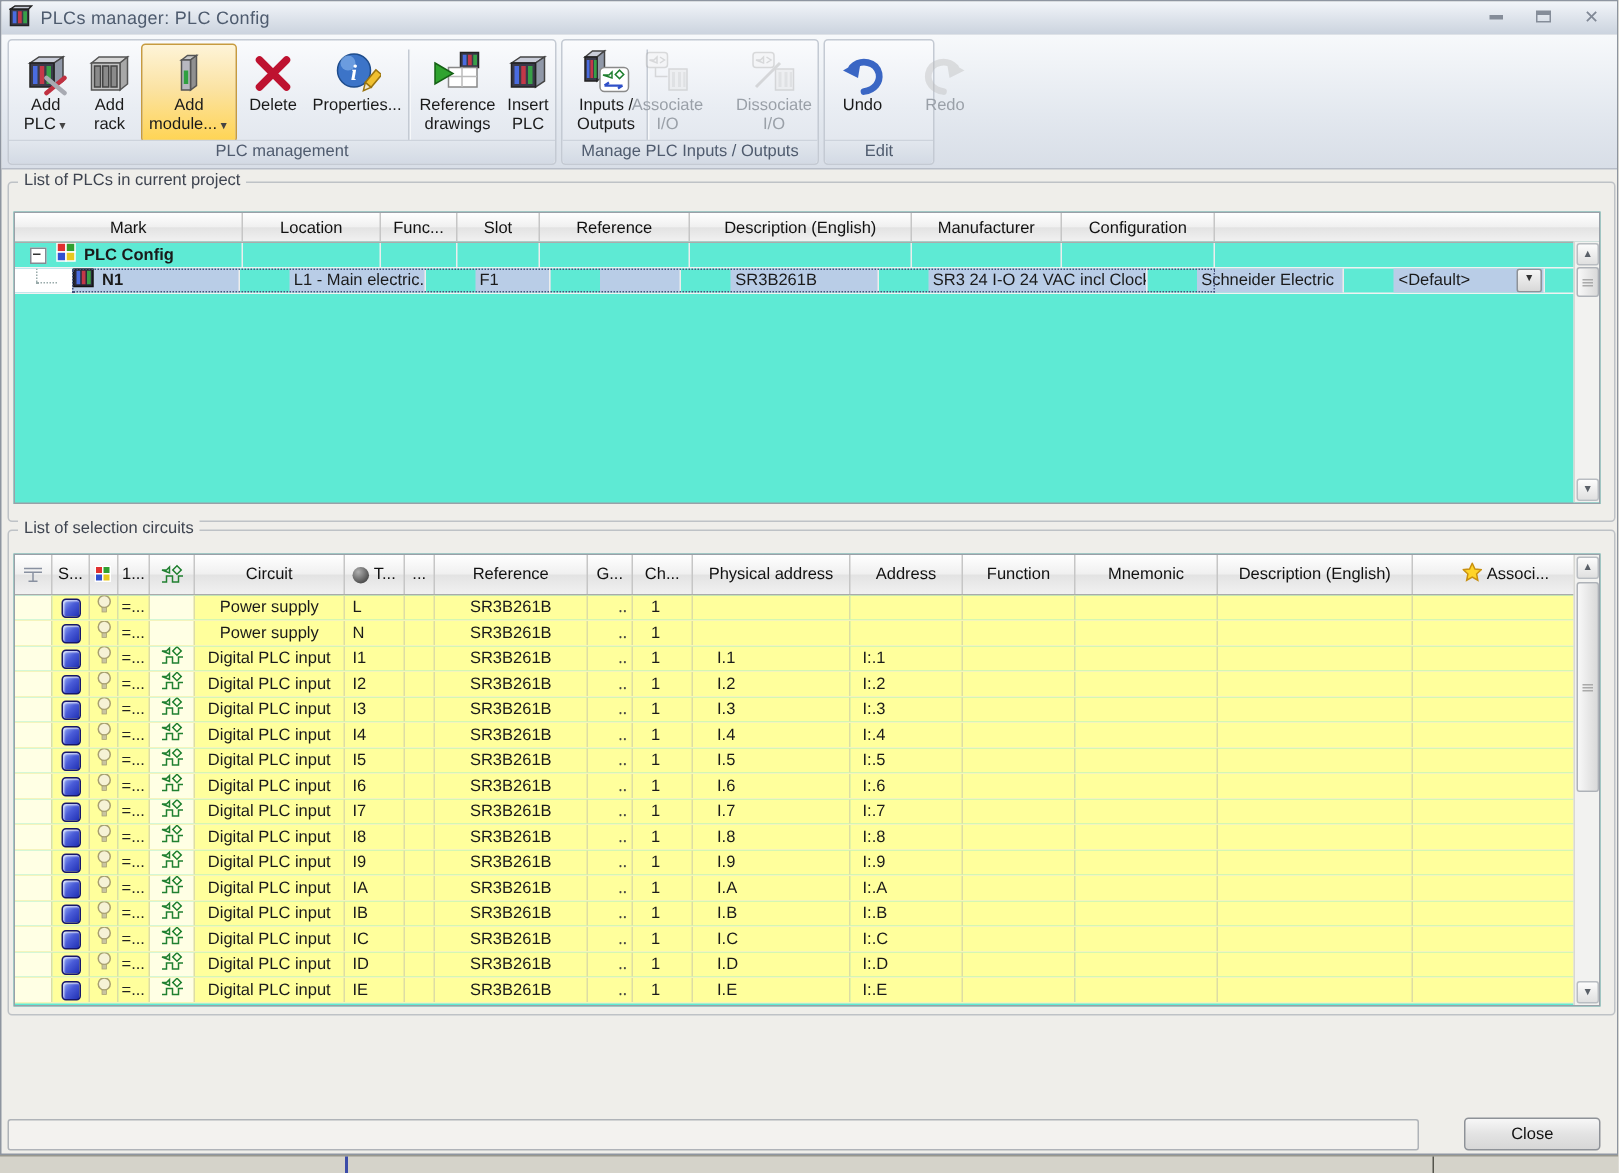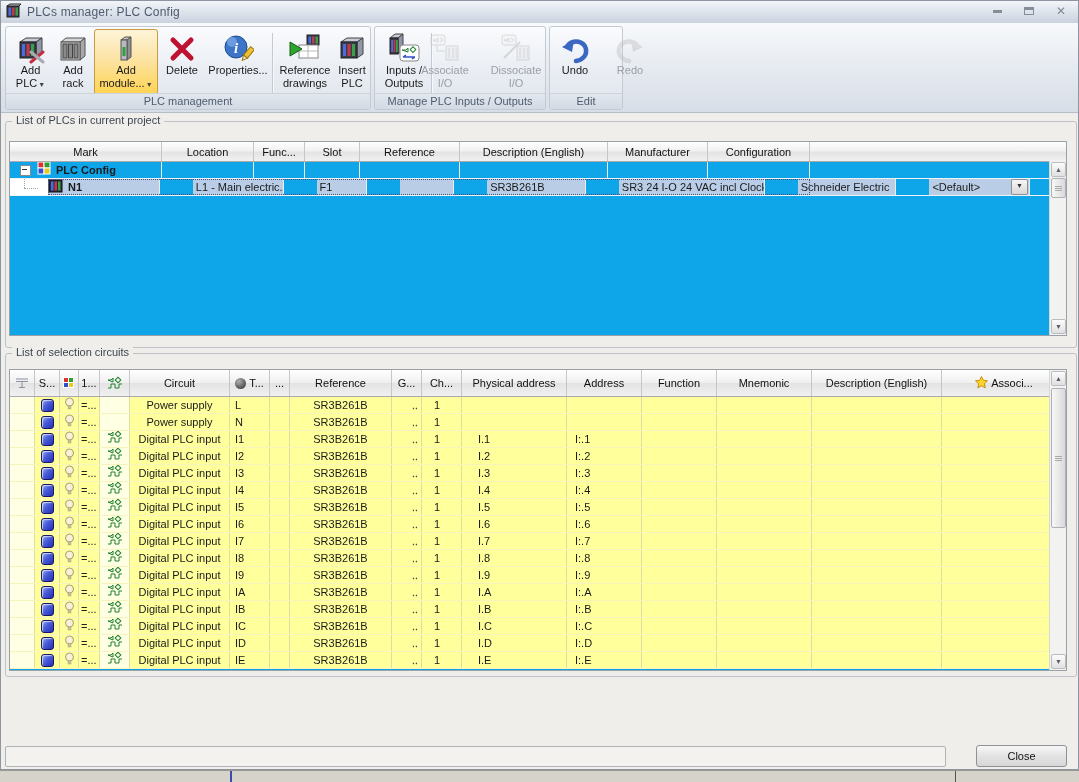--- a/index.html
+++ b/index.html
@@ -27,21 +27,21 @@
   .rbtn.disabled .rl{color:#9AA0A8;}
   .rbtn.disabled svg{opacity:.42;filter:grayscale(1);}
   .rsep{position:absolute;top:6px;width:1px;height:62px;background:#C4CAD3;box-shadow:1px 0 0 #F6F8FA;}
   .drop{font-size:7px;color:#444;margin-left:1px;}
 
   
   .gbox{position:absolute;border:1px solid #BEC2C6;border-radius:3px;}
   .gbox .gtitle{position:absolute;left:6px;top:-8px;background:#EFEEEA;padding:0 4px;color:#3E4450;}
 
   
-  .tbl{position:absolute;background:#0ea5e9;border:1px solid #9AA0A8;box-sizing:border-box;overflow:hidden;}
+  .tbl{position:absolute;background:#5eead4;border:1px solid #9AA0A8;box-sizing:border-box;overflow:hidden;}
   .thead{display:flex;background:linear-gradient(#FFFFFF,#F0F0F0 48%,#E3E3E3 52%,#F1F1F1);border-bottom:1px solid #ABABAB;}
   .th{box-sizing:border-box;border-right:1px solid #C6C6C6;text-align:center;color:#111;overflow:hidden;white-space:nowrap;display:flex;align-items:center;justify-content:center;gap:3px;}
   .trow{display:flex;height:17px;box-sizing:border-box;}
   .td{box-sizing:border-box;overflow:hidden;white-space:nowrap;line-height:16px;}
 
   
   #tbl1 .thead{height:19px;}
   #tbl1 .th{line-height:18px;}
   #tbl1 .td{border-right:1px solid #EDEDED;padding-left:3px;}
   #tbl1 .trow{border-bottom:1px solid #F2F2F2;}

